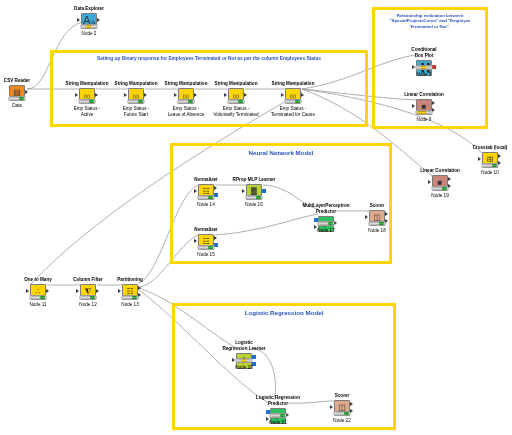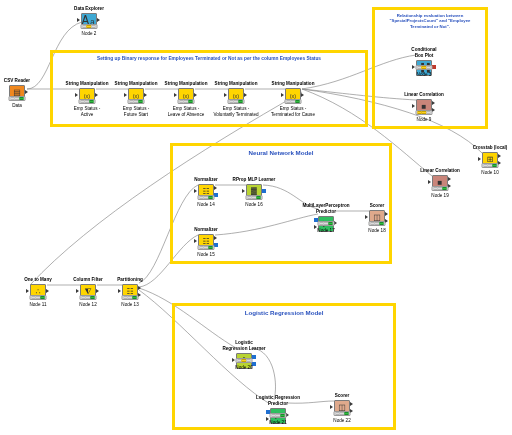--- a/index.html
+++ b/index.html
@@ -99,21 +99,21 @@
       <div class="anno" style="left: 172px; top: 303px; width: 224px; height: 127px;">
         <div class="anno-title" style="font-size: 6.2px; top: 3px; left: 0px; white-space: pre-line;">Logistic Regression Model</div>
       </div>
     </div>
 
   <div id="nodelayer">
       <div class="node" style="left: 89px; top: 6px;">
         <div class="node-name">Data Explorer</div>
         <div class="node-body">
           <div class="node-icon" style="background: rgb(62, 169, 212);">
-            <span class="glyph" style="font-size: 12px; font-family: Liberation Mono, monospace;">Aₐ</span>
+            <span class="glyph" style="font-size: 12px;">Aₐ</span>
           </div>
           <div class="port in" style="left: calc(50% - 12px); top: 5.5px;"></div>
           <div class="port out" style="left: calc(50% + 8px); top: 5.5px;"></div>
         </div>
         <div class="status">
           <i></i>
           <i class="on-yellow"></i>
           <i></i>
         </div>
         <div class="node-id">Node 2</div>

